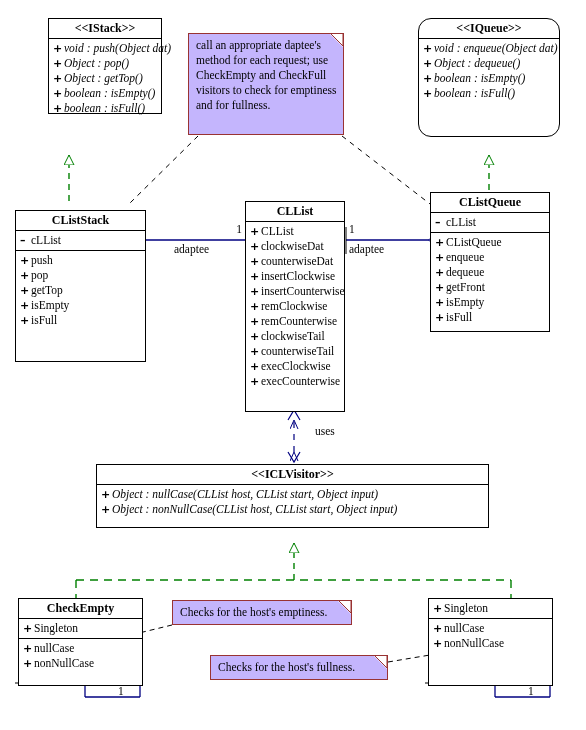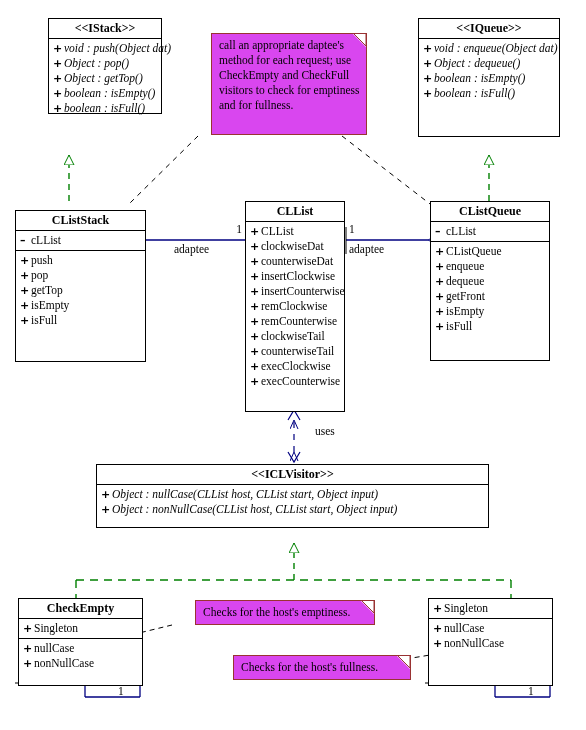--- a/index.html
+++ b/index.html
@@ -46,29 +46,28 @@
     display:inline-block;
     width:11px;
     font-weight:bold;
     font-family:"DejaVu Sans", sans-serif;
     font-size:11px;
   }
   .member.italic .txt{font-style:italic;}
 
   .note{
     position:absolute;
-    background:#d946ef;
+    background:#c4b5fd;
     border:1px solid #993333;
     box-sizing:border-box;
     font-size:11.5px;
     line-height:15px;
     color:#000;
     padding:4px 6px 3px 7px;
     z-index:6;
-    margin-left:23px;
   }
   .note .fold{
     position:absolute;
     top:0;right:0;
     width:0;height:0;
     border-left:13px solid transparent;
     border-top:13px solid #ffffff;
   }
   .note .foldline{
     position:absolute;
@@ -171,21 +170,21 @@
     <div class="uml-title iface">&lt;&lt;IStack&gt;&gt;</div>
     <div class="compartment last">
       <span class="member italic"><span class="vis">+</span><span class="txt">void : push(Object dat)</span></span>
       <span class="member italic"><span class="vis">+</span><span class="txt">Object : pop()</span></span>
       <span class="member italic"><span class="vis">+</span><span class="txt">Object : getTop()</span></span>
       <span class="member italic"><span class="vis">+</span><span class="txt">boolean : isEmpty()</span></span>
       <span class="member italic"><span class="vis">+</span><span class="txt">boolean : isFull()</span></span>
     </div>
   </div>
 
-  <div class="uml-class" style="left:418px;top:18px;width:142px;height:119px;">
+  <div class="uml-class" style="left:418px;top:18px;width:142px;height:119px;border-radius:13px;">
     <div class="uml-title iface">&lt;&lt;IQueue&gt;&gt;</div>
     <div class="compartment last">
       <span class="member italic"><span class="vis">+</span><span class="txt">void : enqueue(Object dat)</span></span>
       <span class="member italic"><span class="vis">+</span><span class="txt">Object : dequeue()</span></span>
       <span class="member italic"><span class="vis">+</span><span class="txt">boolean : isEmpty()</span></span>
       <span class="member italic"><span class="vis">+</span><span class="txt">boolean : isFull()</span></span>
     </div>
   </div>
 
   <div class="uml-class" style="left:15px;top:194px;width:131px;height:152px;margin-top:16px;">
@@ -212,21 +211,21 @@
       <span class="member"><span class="vis">+</span><span class="txt">insertCounterwise</span></span>
       <span class="member"><span class="vis">+</span><span class="txt">remClockwise</span></span>
       <span class="member"><span class="vis">+</span><span class="txt">remCounterwise</span></span>
       <span class="member"><span class="vis">+</span><span class="txt">clockwiseTail</span></span>
       <span class="member"><span class="vis">+</span><span class="txt">counterwiseTail</span></span>
       <span class="member"><span class="vis">+</span><span class="txt">execClockwise</span></span>
       <span class="member"><span class="vis">+</span><span class="txt">execCounterwise</span></span>
     </div>
   </div>
 
-  <div class="uml-class" style="left:430px;top:201px;width:120px;height:160px;">
+  <div class="uml-class" style="left:430px;top:192px;width:120px;height:140px;">
     <div class="uml-title">CListQueue</div>
     <div class="compartment">
       <span class="member"><span class="vis">–</span><span class="txt">cLList</span></span>
     </div>
     <div class="compartment last">
       <span class="member"><span class="vis">+</span><span class="txt">CListQueue</span></span>
       <span class="member"><span class="vis">+</span><span class="txt">enqueue</span></span>
       <span class="member"><span class="vis">+</span><span class="txt">dequeue</span></span>
       <span class="member"><span class="vis">+</span><span class="txt">getFront</span></span>
       <span class="member"><span class="vis">+</span><span class="txt">isEmpty</span></span>

